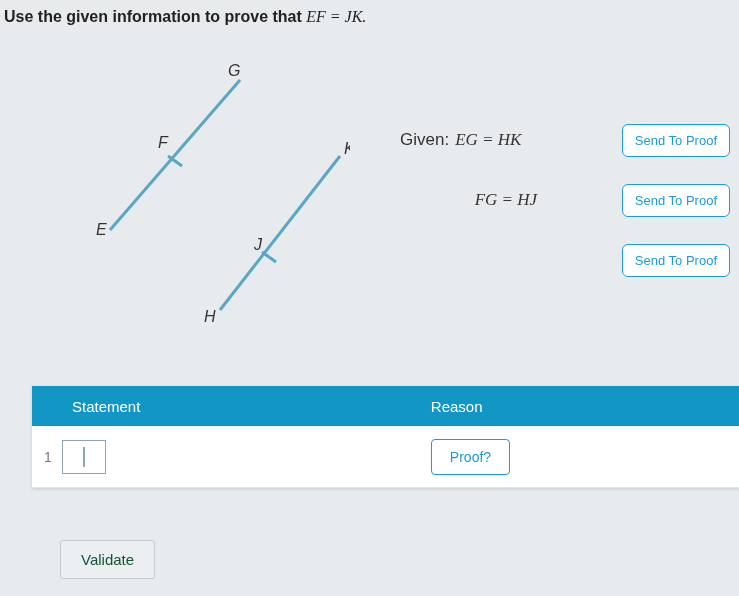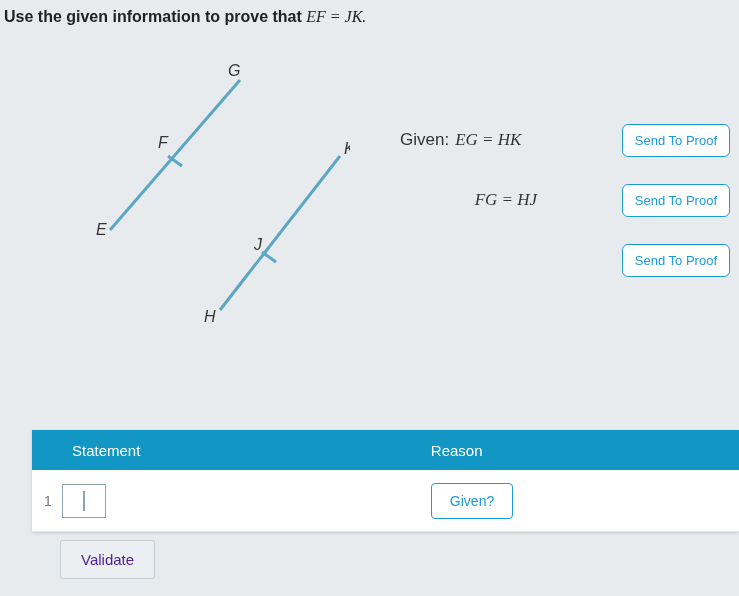--- a/index.html
+++ b/index.html
@@ -62,21 +62,20 @@
       cursor: pointer;
       white-space: nowrap;
     }
     .proof-table {
       position: absolute;
       left: 32px;
       top: 386px;
       right: 0;
       background: #fff;
       box-shadow: 0 1px 3px rgba(0,0,0,0.15);
-      margin-top: 44px;
     }
     .thead {
       background: #1296c4;
       color: #fff;
       display: flex;
       height: 40px;
       align-items: center;
       font-size: 15px;
     }
     .thead .col-s { flex: 0 0 55%; padding-left: 40px; }
@@ -115,21 +114,21 @@
       padding: 9px 18px;
       font-size: 14px;
       cursor: pointer;
     }
     .validate-btn {
       position: absolute;
       left: 60px;
       top: 540px;
       background: #eceff1;
       border: 1px solid #c4ccd1;
-      color: #4c1d95;
+      color: #14532d;
       padding: 10px 20px;
       font-size: 15px;
       border-radius: 3px;
       cursor: pointer;
     }
   </style>
 </head>
 <body>
 
 <div class="prompt">
@@ -180,18 +179,18 @@
   <div class="thead">
     <div class="col-s">Statement</div>
     <div class="col-r">Reason</div>
   </div>
   <div class="trow">
     <div class="rownum">1</div>
     <div class="statement-cell">
       <div class="statement-input"></div>
     </div>
     <div class="reason-cell">
-      <button class="reason-btn">Given?</button>
+      <button class="reason-btn">Proof?</button>
     </div>
   </div>
 </div>
 
 <button class="validate-btn">Validate</button>
 
 </body></html>

